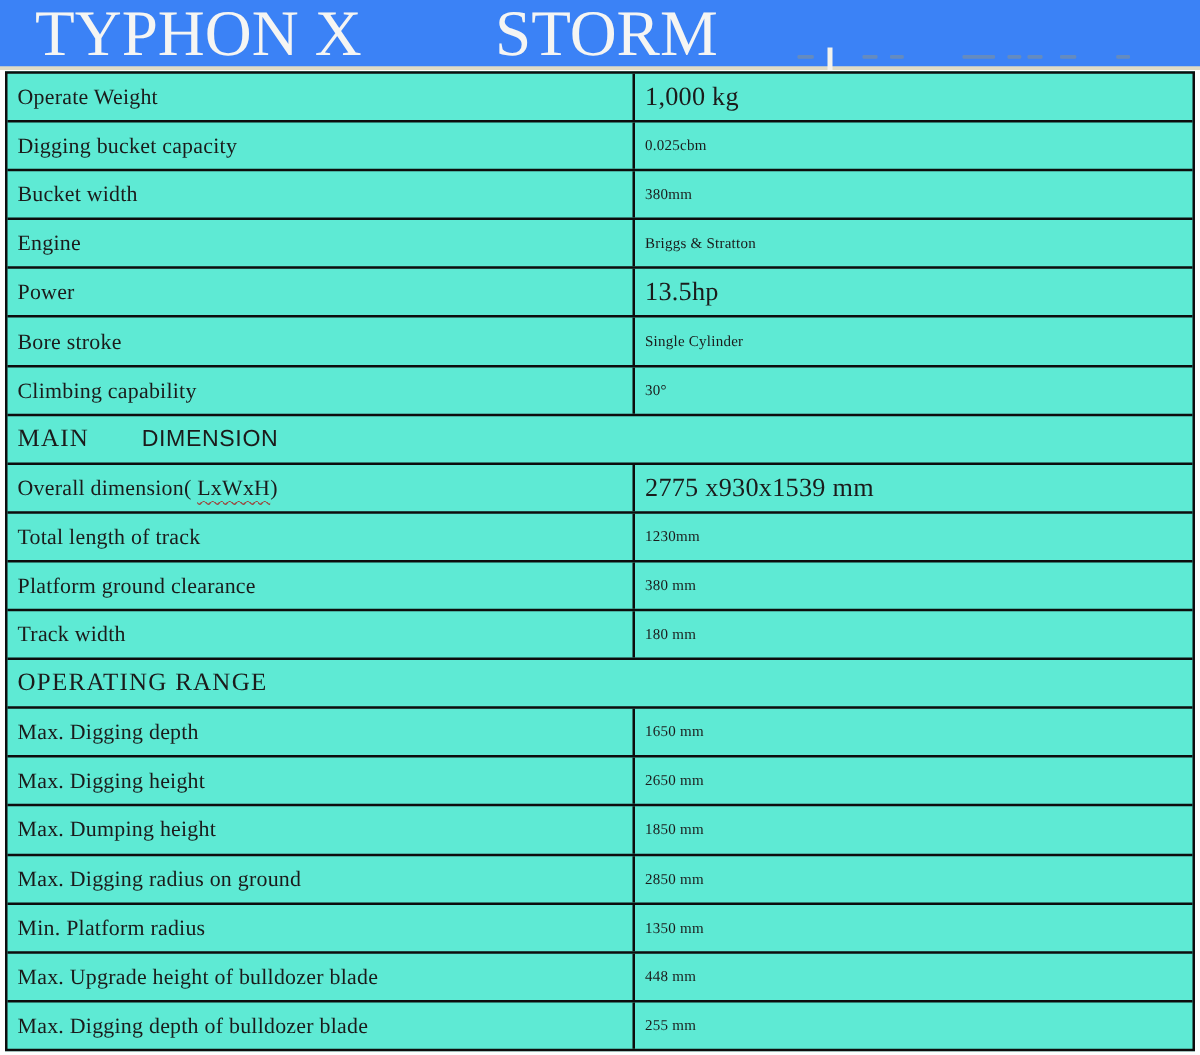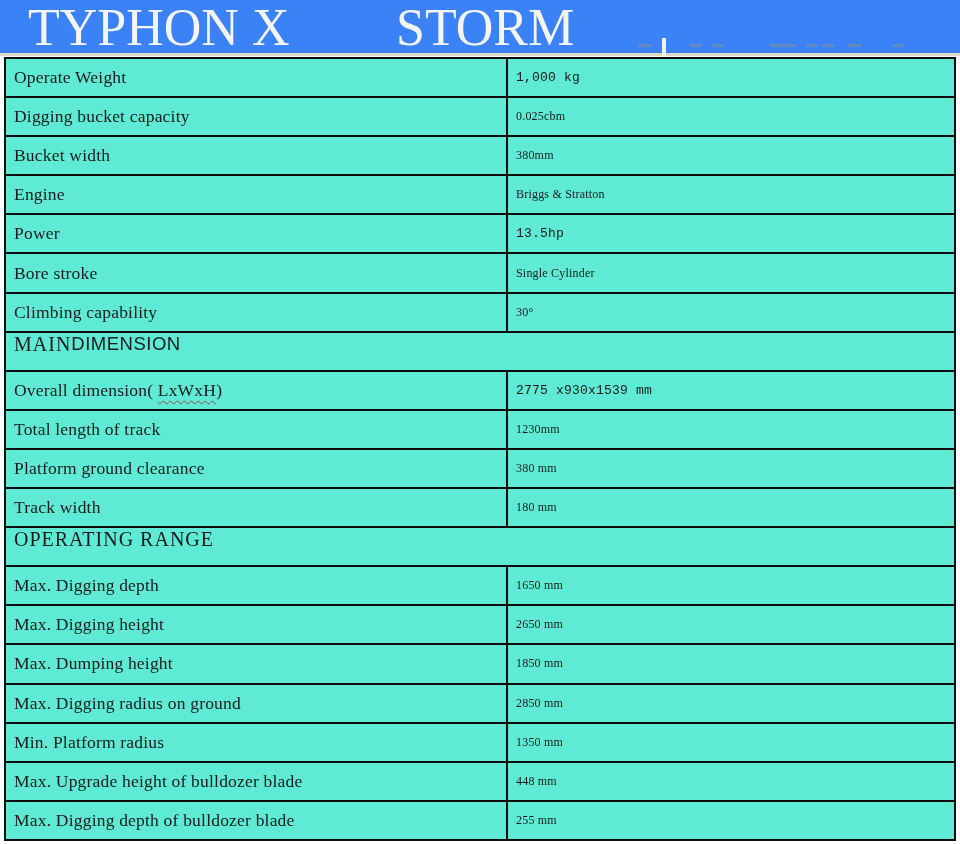--- a/index.html
+++ b/index.html
@@ -71,32 +71,34 @@
     display: flex; align-items: center;
     padding-left: 8px;
   }
   .cell-value {
     flex: 1;
     display: flex; align-items: center;
     padding-left: 8px;
   }
   .cell-section {
     flex: 1;
-    display: flex; align-items: flex-start;
+    display: flex; align-items: center;
     padding-left: 8px;
+    gap: 32px;
   }
   .t-label { font-size: 17.5px; letter-spacing: 0.2px; }
   .t-value { font-size: 12px; letter-spacing: 0.2px; }
-  .v-sans  { font-family: Liberation Mono, monospace; font-size: 13px; letter-spacing: 0.2px; }
+  .v-sans  { font-family: Liberation Serif, serif; font-size: 21px; letter-spacing: 0.2px; }
   .section-serif {
     font-size: 20px; letter-spacing: 1px;
   }
   .section-sans {
     font-family: "Liberation Sans", sans-serif;
     font-size: 18.5px; letter-spacing: 0.5px;
+    margin-left: 10px;
   }
   .squiggle {
     text-decoration-line: underline;
     text-decoration-style: wavy;
     text-decoration-color: #9a4a42;
     text-decoration-thickness: 1px;
     text-underline-offset: 4px;
   }
 </style>
 </head>

